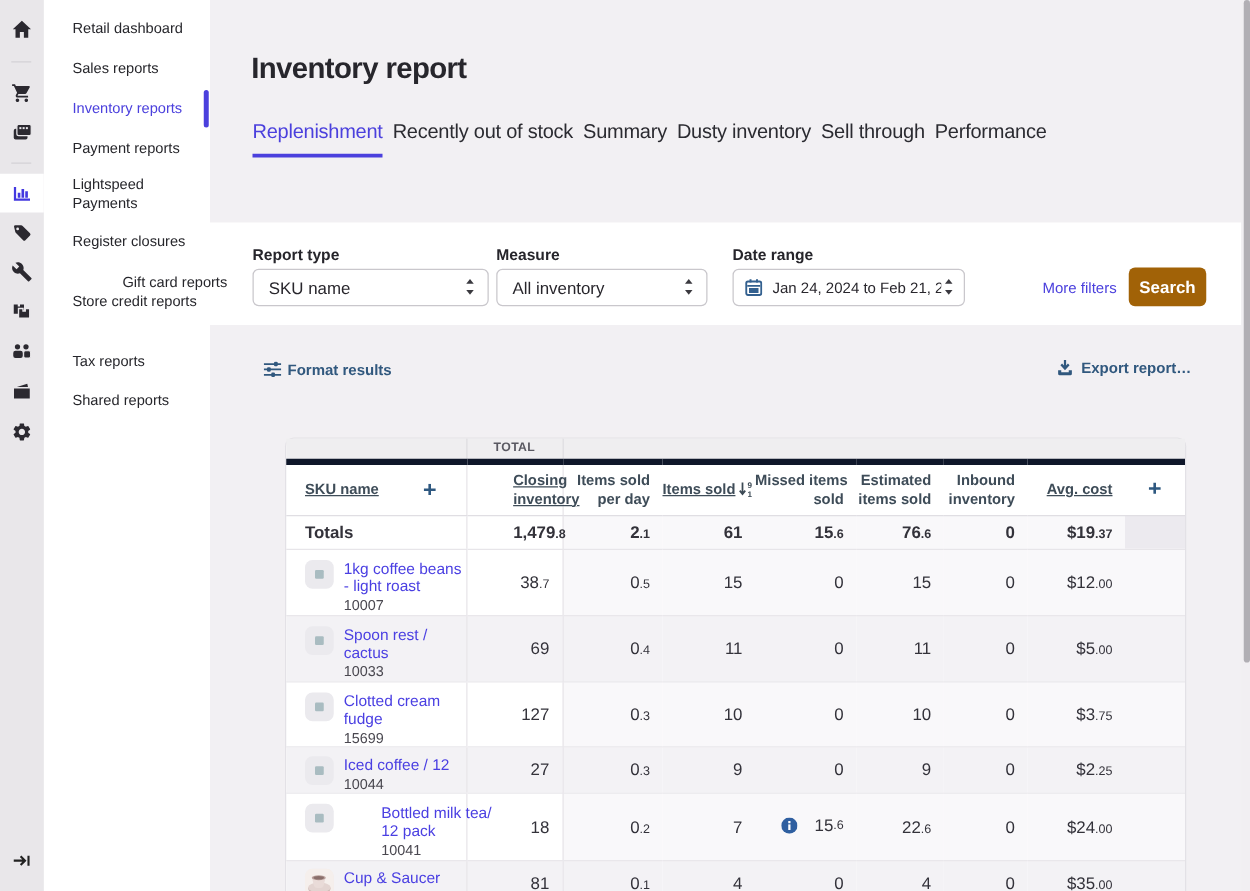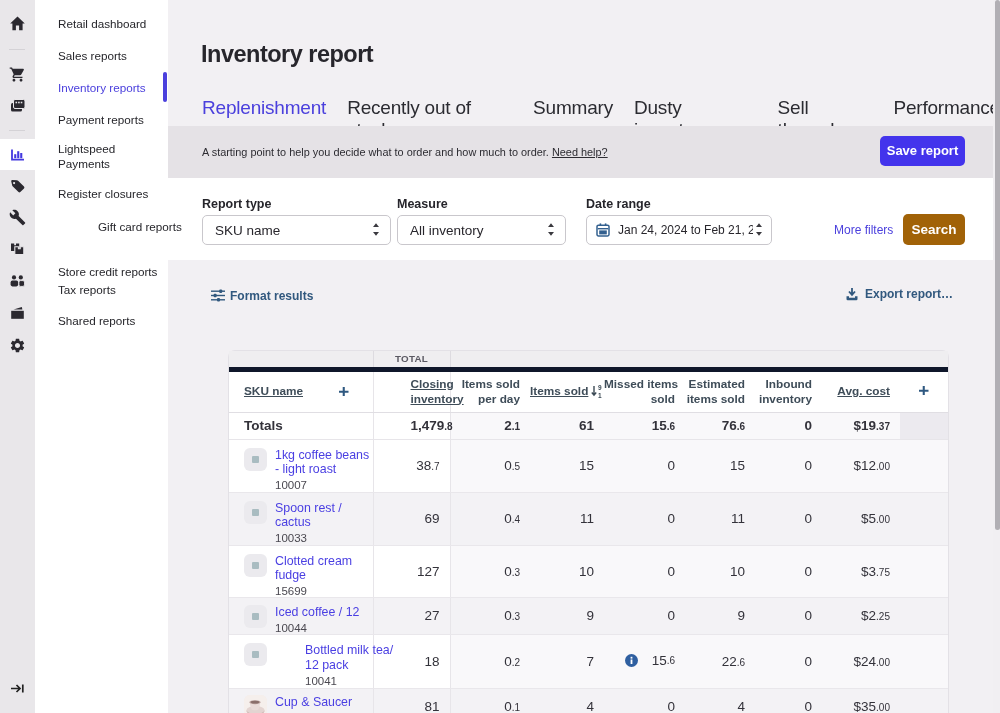--- a/index.html
+++ b/index.html
@@ -11,21 +11,21 @@
 #rail .divider { position:absolute; left:9px; width:16px; height:1px; background:#d4d2d6; }
 #rail .activebg { position:absolute; left:0; top:139px; width:35px; height:31px; background:#ffffff; }
 
 #sidebar { position:absolute; left:35px; top:0; width:133px; height:713px; background:#ffffff; z-index:4; }
 #sidebar .item { position:absolute; left:23px; font-size:11.7px; color:#26262b; white-space:nowrap; transform:translateY(-50%); line-height:14.5px; }
 #sidebar .active { color:#4b40dd; }
 #sidebar .bar { position:absolute; right:1px; top:72px; width:4px; height:30px; background:#4b40dd; border-radius:2px; }
 
 #main { position:absolute; left:168px; top:0; width:832px; height:713px;margin-top:23px; }
 h1 { position:absolute; left:33px; top:18px; font-size:23.5px; font-weight:bold; color:#27262c; letter-spacing:-0.5px; }
-#tabs { position:absolute; left:34px; top:74px; display:flex; gap:21px; font-size:19px; color:#2b2b31; letter-spacing:-0.2px; }
+#tabs { position:absolute; left:34px; top:74px; display:flex; gap:8px; font-size:16px; color:#2b2b31; letter-spacing:-0.2px; }
 #tabs .tab { padding-bottom:8px; }
 #tabs .on { color:#4b40dd; border-bottom:3px solid #4b40dd; }
 #banner { position:absolute; left:0; top:103px; width:825px; height:52px; background:#e5e2e6; }
 #banner .txt { position:absolute; left:34px; top:50%; transform:translateY(-50%); font-size:10.9px; color:#2d2c32; }
 #banner .txt a { color:#2d2c32; text-decoration:underline; }
 #savebtn { position:absolute; left:712px; top:10px; width:85px; height:30px; background:#4334ec; color:#ffffff; font-size:13px; font-weight:bold; border-radius:5px; text-align:center; line-height:30px; }
 #filters { position:absolute; left:0; top:155px; width:825px; height:82px; background:#ffffff; }
 .flabel { position:absolute; top:19px; font-size:12.5px; font-weight:bold; color:#26252b; }
 .fbox { position:absolute; top:37px; height:30px; background:#fff; border:1px solid #c9c7cc; border-radius:5px; font-size:13.5px; color:#28262c; display:flex; align-items:center; padding-left:12px; overflow:hidden; white-space:nowrap; }
 .stepper { position:absolute; right:9px; top:50%; transform:translateY(-50%); width:9px; height:16px; }
@@ -114,38 +114,34 @@
     </svg>
 </div>
 <div id="sidebar">
   <div class="item" style="top:24px;">Retail dashboard</div>
   <div class="item" style="top:56px;">Sales reports</div>
   <div class="item active" style="top:88px;">Inventory reports</div>
   <div class="item" style="top:119.5px;">Payment reports</div>
   <div class="item" style="top:156px;">Lightspeed<br>Payments</div>
   <div class="item" style="top:194px;">Register closures</div>
   <div class="item" style="top:227px;margin-left:40px;">Gift card reports</div>
-  <div class="item" style="top:272px;">Store credit reports</div>
+  <div class="item" style="top:242px;">Store credit reports</div>
   <div class="item" style="top:289.5px;">Tax reports</div>
   <div class="item" style="top:321px;">Shared reports</div>
   <div class="bar"></div>
 </div>
 <div id="main">
   <h1>Inventory report</h1>
   <div id="tabs">
     <div class="tab on">Replenishment</div>
     <div class="tab">Recently out of stock</div>
     <div class="tab">Summary</div>
     <div class="tab">Dusty inventory</div>
     <div class="tab">Sell through</div>
     <div class="tab">Performance</div>
-  </div>
-  <div id="banner">
-    <div class="txt">A starting point to help you decide what to order and how much to order. <a>Need help?</a></div>
-    <div id="savebtn">Save report</div>
   </div>
   <div id="filters">
     <div class="flabel" style="left:34px;">Report type</div>
     <div class="flabel" style="left:229px;">Measure</div>
     <div class="flabel" style="left:418px;">Date range</div>
     <div class="fbox" style="left:34px; width:189px;">SKU name<span class="stepper">
           <svg width="8" height="15" viewBox="0 0 8 15">
             <path d="M4 1.2 L7 5 H1 Z" fill="#3a393f"></path>
             <path d="M4 13.8 L1 10 H7 Z" fill="#3a393f"></path>
           </svg>

